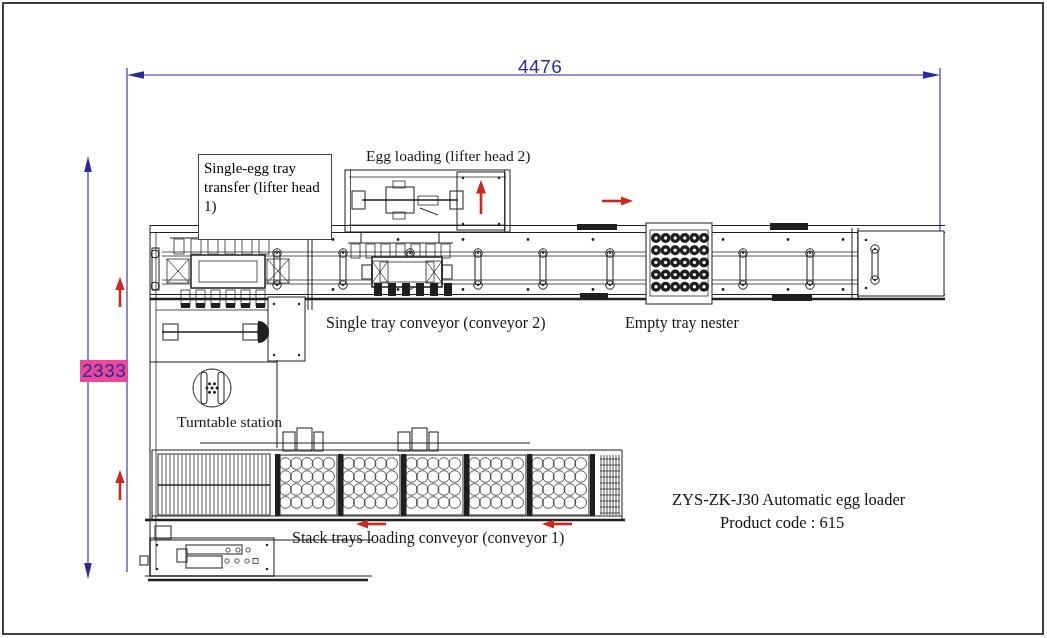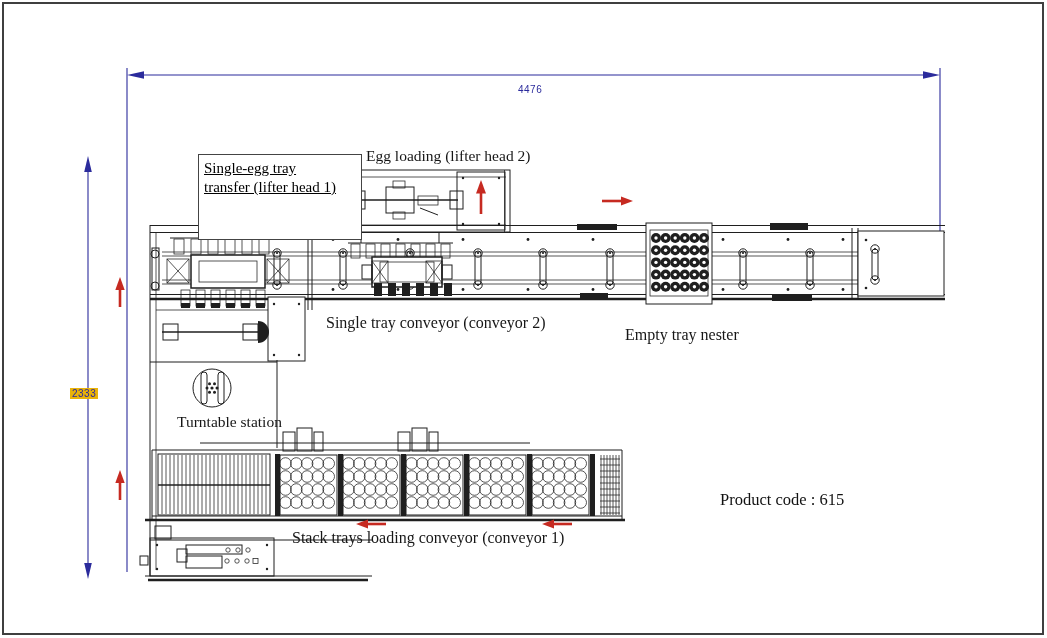--- a/index.html
+++ b/index.html
@@ -13,23 +13,23 @@
   .w25{stroke-width:2.5;}
   .thin{stroke-width:0.75;}
   .white{fill:#fff;}
   .dim{stroke:var(--dim);fill:none;stroke-width:1.1;}
   .dimF{fill:var(--dim);stroke:none;}
   .redL{stroke:var(--arrow);stroke-width:2.6;fill:none;}
   .redF{fill:var(--arrow);stroke:none;}
   .lbl{position:absolute;color:#161616;font-size:15.5px;white-space:nowrap;line-height:19px;}
   .lbl16{font-size:16px;}
   .dimtxt{position:absolute;color:var(--dim);font-family:"Liberation Sans",sans-serif;
-          font-size:10px;letter-spacing:0.5px;white-space:nowrap;margin-top:28px;}
-  #lifter1-box{position:absolute;left:198px;top:154px;width:164px;height:86px;border:1px solid #444;
-               background:#fff;padding:4px 0 0 5px;box-sizing:border-box;font-size:15px;line-height:19px;text-decoration:underline;}
+          font-size:19px;letter-spacing:0.5px;white-space:nowrap;}
+  #lifter1-box{position:absolute;left:198px;top:154px;width:134px;height:86px;border:1px solid #444;
+               background:#fff;padding:4px 0 0 5px;box-sizing:border-box;font-size:15px;line-height:19px;}
   #info{position:absolute;left:672px;top:488px;font-size:16.5px;line-height:23px;color:#111;}
   #info .ind{padding-left:5px;margin-left:43px;}
 </style>
 </head>
 <body>
 
 <div id="stage">
   <div id="frame"></div>
 
   <svg class="art" viewBox="0 0 1047 638">
@@ -551,23 +551,24 @@
       <polygon class="redF" points="633,201 621,196.5 621,205.5"></polygon>
     </g>
   </svg>
 
   <div id="lifter1-box">
     <div>Single-egg tray</div>
     <div>transfer (lifter head 1)</div>
   </div>
   <div class="lbl" style="left:366px;top:146px;">Egg loading (lifter head 2)</div>
   <div class="lbl lbl16" style="left:326px;top:313px;text-align:center;">Single tray conveyor (conveyor 2)</div>
-  <div class="lbl lbl16" style="left:625px;top:313px;margin-top:12px;">Empty tray nester</div>
+  <div class="lbl lbl16" style="left:625px;top:313px;">Empty tray nester</div>
   <div class="lbl" style="left:177px;top:412px;">Turntable station</div>
   <div class="lbl lbl16" style="left:292px;top:528px;">Stack trays loading conveyor (conveyor 1)</div>
 
   <div class="dimtxt" style="left:518px;top:56px;">4476</div>
-  <div class="dimtxt" style="left:70px;top:360px;background:#eab308;padding:0 2px;">2333</div>
+  <div class="dimtxt" style="left:80px;top:360px;background:#ec4899;padding:0 2px;">2333</div>
 
   <div id="info">
+    <div>ZYS-ZK-J30 Automatic egg loader</div>
     <div class="ind">Product code : 615</div>
   </div>
 </div>
 
 </body></html>

